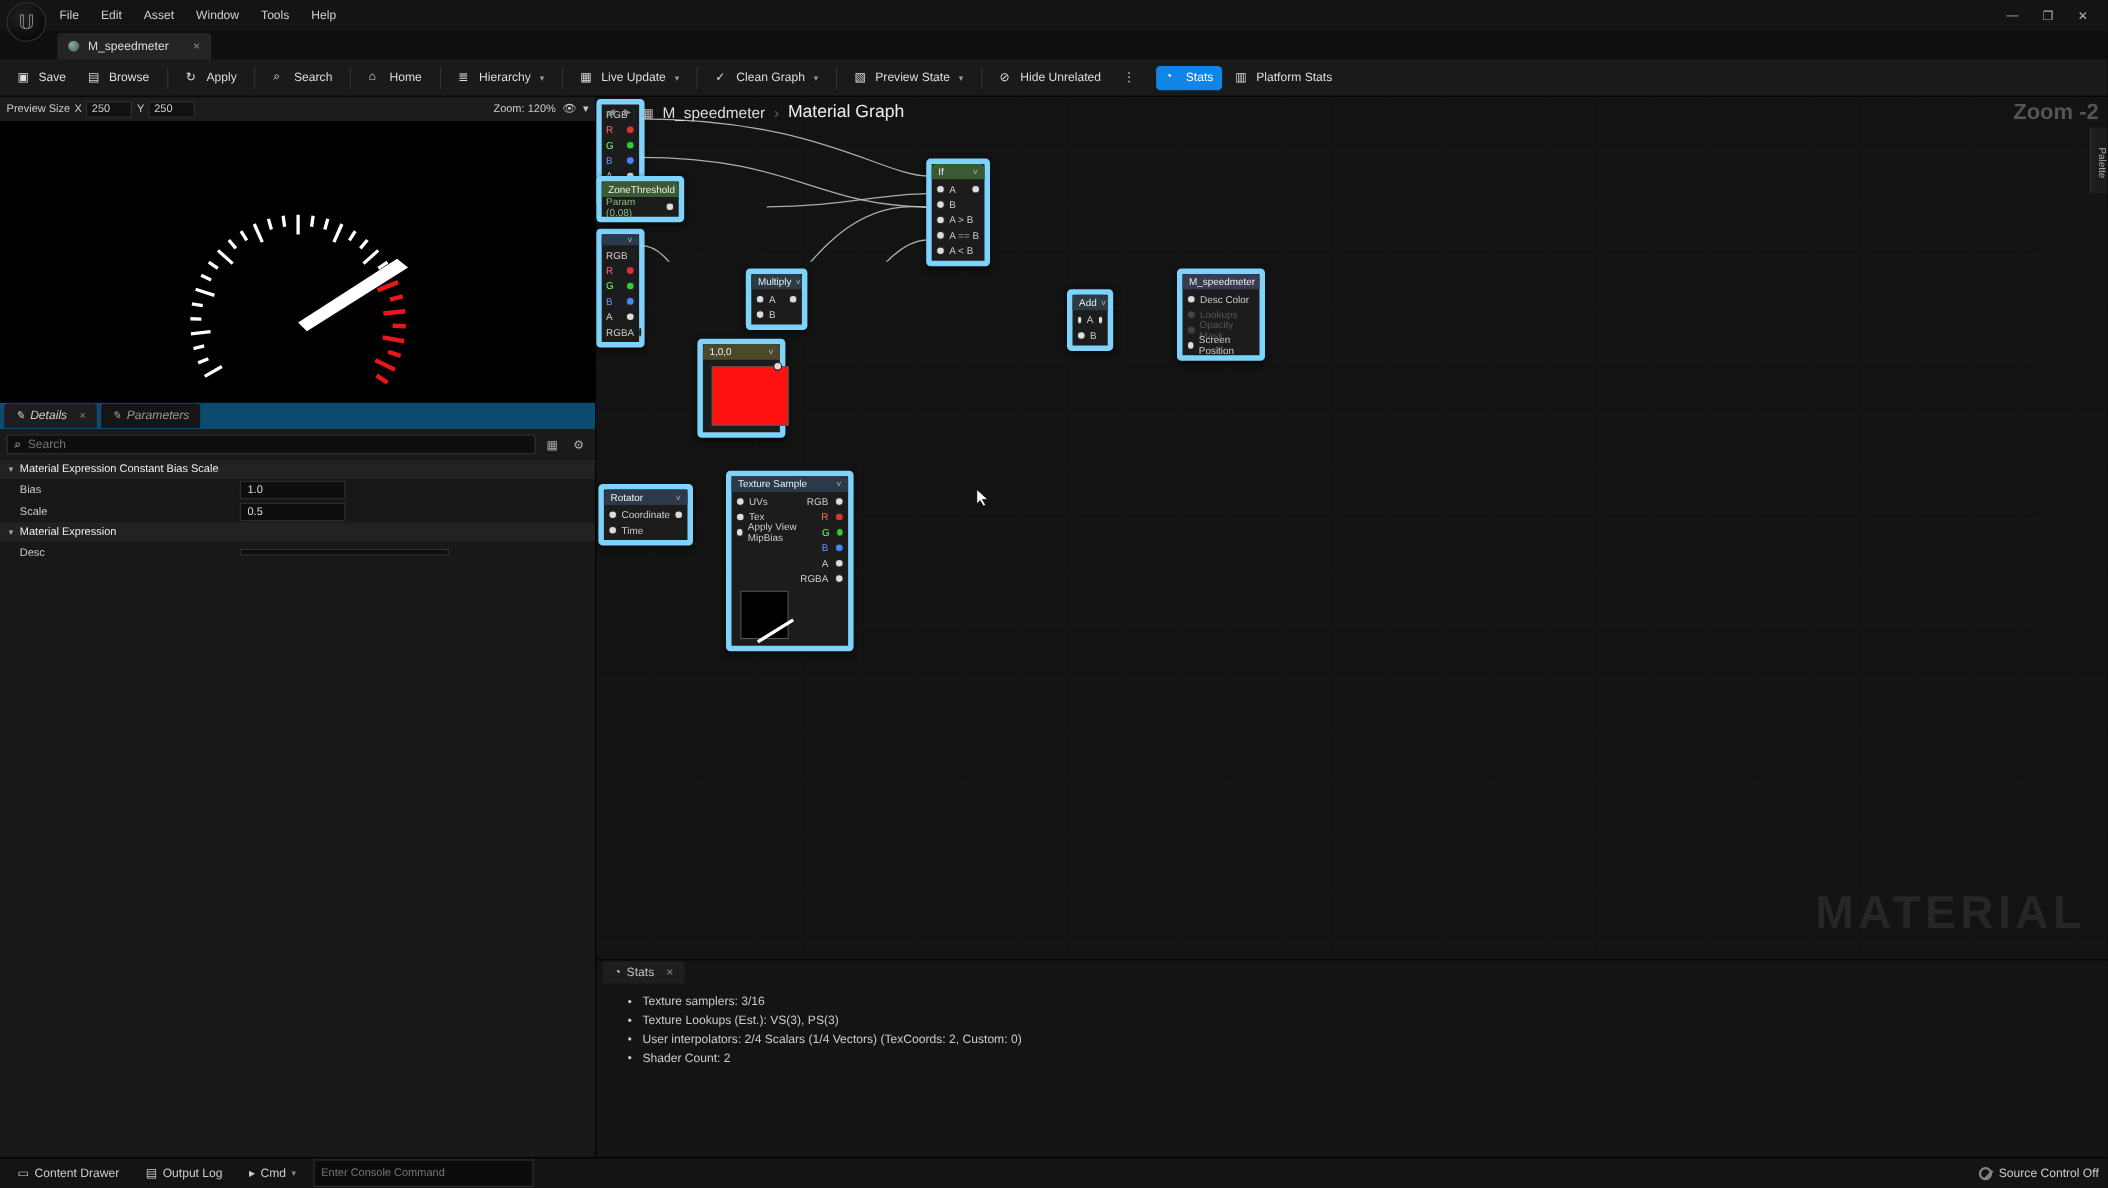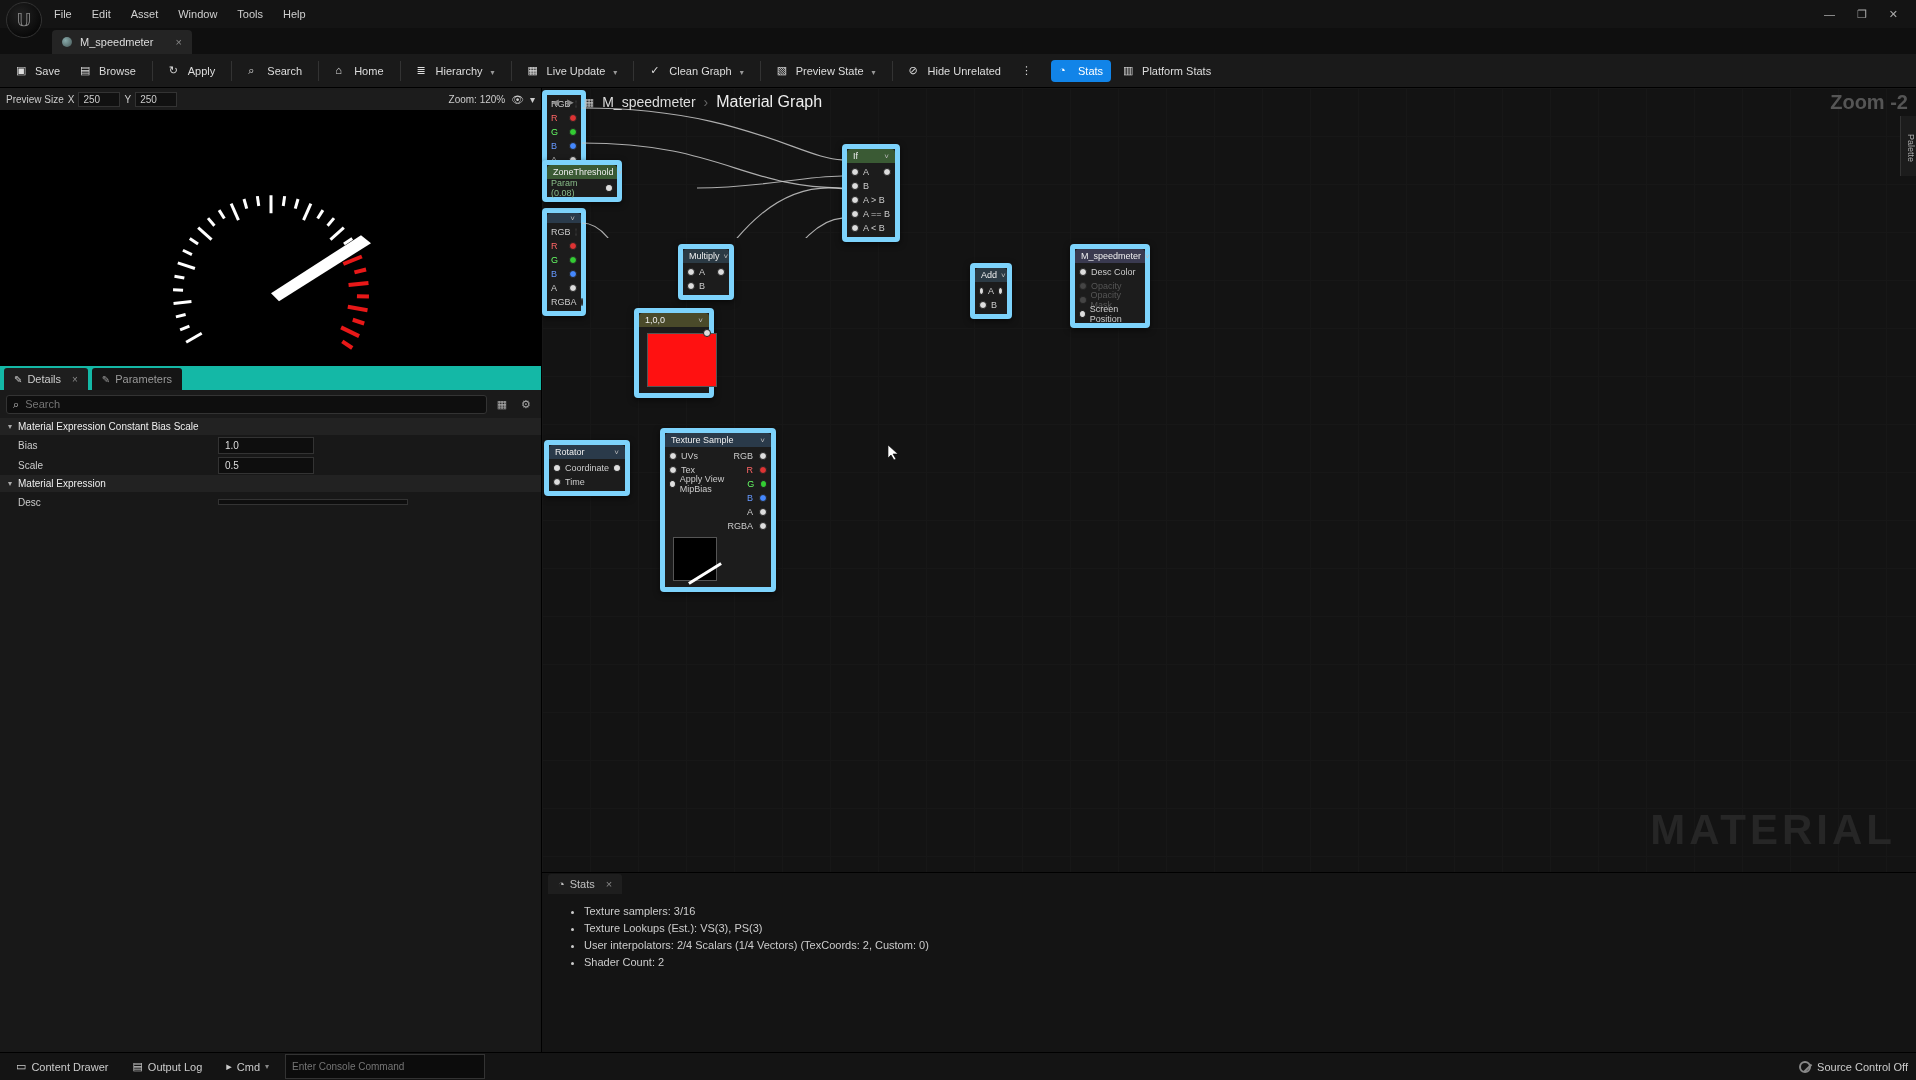--- a/index.html
+++ b/index.html
@@ -35,21 +35,21 @@
 
 .preview-hdr { height:22px; background:#1c1c1c; display:flex; align-items:center; padding:0 6px; font-size:10px; color:#ccc; gap:4px; }
 .preview-hdr input { width:42px; background:#111; border:1px solid #333; color:#ccc; font-size:10px; padding:1px 4px; }
 .preview-hdr .right { margin-left:auto; display:flex; align-items:center; gap:6px; }
 
 
 .preview { flex:0 0 256px; background:#000; position:relative; overflow:hidden; }
 .preview svg { position:absolute; left:50%; top:50%; transform:translate(-50%,-48%); }
 
 
-.panel-tabs { height:24px; background:#14b8a6; display:flex; align-items:flex-end; }
+.panel-tabs { height:24px; background:#0c4a6e; display:flex; align-items:center;font-style:italic; }
 .ptab { height:22px; padding:0 10px; display:flex; align-items:center; gap:5px; color:#ccc; background:#1e1e1e; border-top-left-radius:3px; border-top-right-radius:3px; margin-left:4px; }
 .ptab.inactive { background:#151515; color:#999; }
 .ptab .close { margin-left:6px; color:#888; font-size:10px; }
 
 
 .searchrow { height:28px; background:#1a1a1a; display:flex; align-items:center; padding:0 6px; gap:6px; }
 .searchrow .sfield { flex:1; display:flex; align-items:center; background:#0e0e0e; border:1px solid #333; border-radius:3px; padding:2px 6px; gap:6px; }
 .searchrow .sfield input { flex:1; background:transparent; border:none; color:#ccc; font-size:11px; outline:none; }
 .searchrow .ibtn { width:18px; height:18px; display:flex; align-items:center; justify-content:center; color:#aaa; cursor:pointer; }
 
@@ -522,21 +522,21 @@
         <div class="nhdr" style="background:#3a3a50;">
             <span>M_speedmeter</span>
           </div>
         <div class="nbody">
           <div class="row">
               <span class="pin c-w"></span>
               <span class="lbl">Desc Color</span>
             </div>
           <div class="row">
               <span class="pin" style="background:#444"></span>
-              <span class="lbl" style="color:#555">Opacity</span>
+              <span class="lbl" style="color:#555">Lookups</span>
             </div>
           <div class="row">
               <span class="pin" style="background:#444"></span>
               <span class="lbl" style="color:#555">Opacity Mask</span>
             </div>
           <div class="row">
               <span class="pin c-w"></span>
               <span class="lbl">Screen Position</span>
             </div>
         </div>

